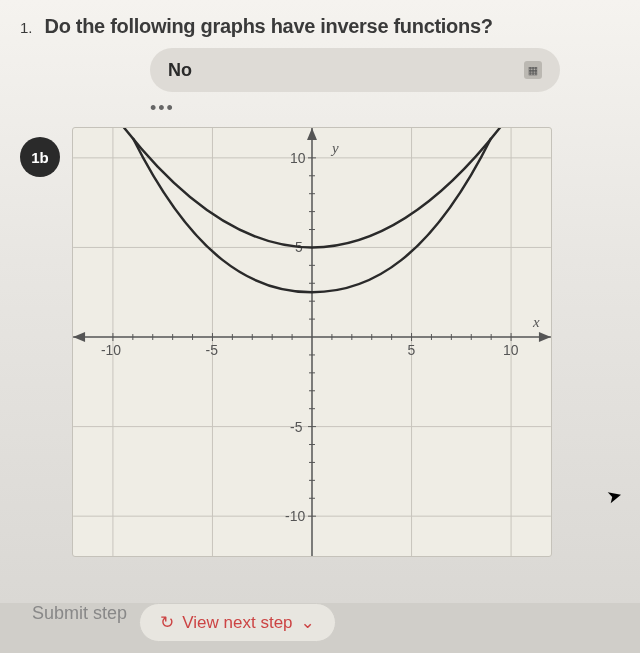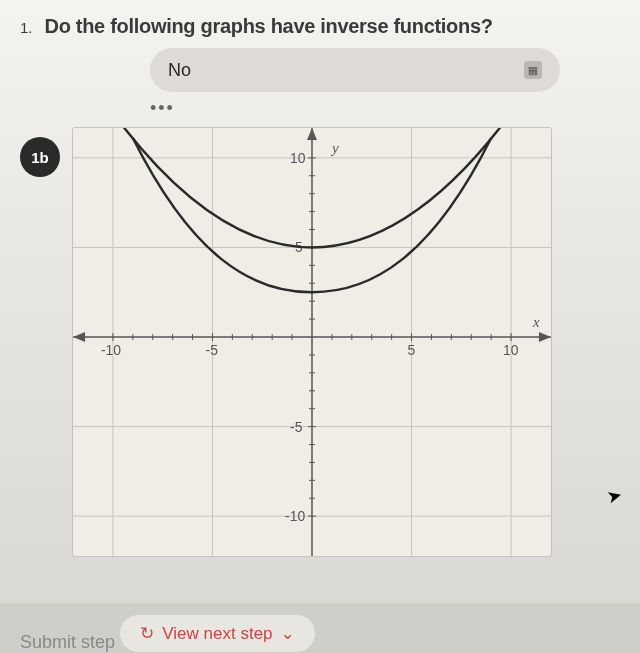--- a/index.html
+++ b/index.html
@@ -41,21 +41,21 @@
       justify-content: space-between;
       background: #dedbd6;
       border-radius: 22px;
       padding: 10px 18px;
       margin: 8px 60px 6px 130px;
       height: 44px;
     }
     .answer-text {
       font-size: 18px;
       color: #2a2a2a;
-      font-weight: 400;
+      font-weight: 700;
     }
     .answer-icon {
       width: 18px;
       height: 18px;
       border-radius: 3px;
       background: #bbb8b2;
       display: flex;
       align-items: center;
       justify-content: center;
       font-size: 11px;
@@ -102,23 +102,23 @@
       height: 100%;
     }
     .bottom-bar {
       position: absolute;
       bottom: 0;
       left: 0;
       right: 0;
       height: 50px;
       background: #d0cec9;
       display: flex;
-      align-items: flex-end;
-      padding: 0 20px;
-      gap: 4px;
+      align-items: flex-start;
+      padding: 0 32px;
+      gap: 12px;
     }
     .submit-btn {
       color: #888;
       font-size: 18px;
       font-weight: 500;
     }
     .view-next {
       display: flex;
       align-items: center;
       gap: 8px;

